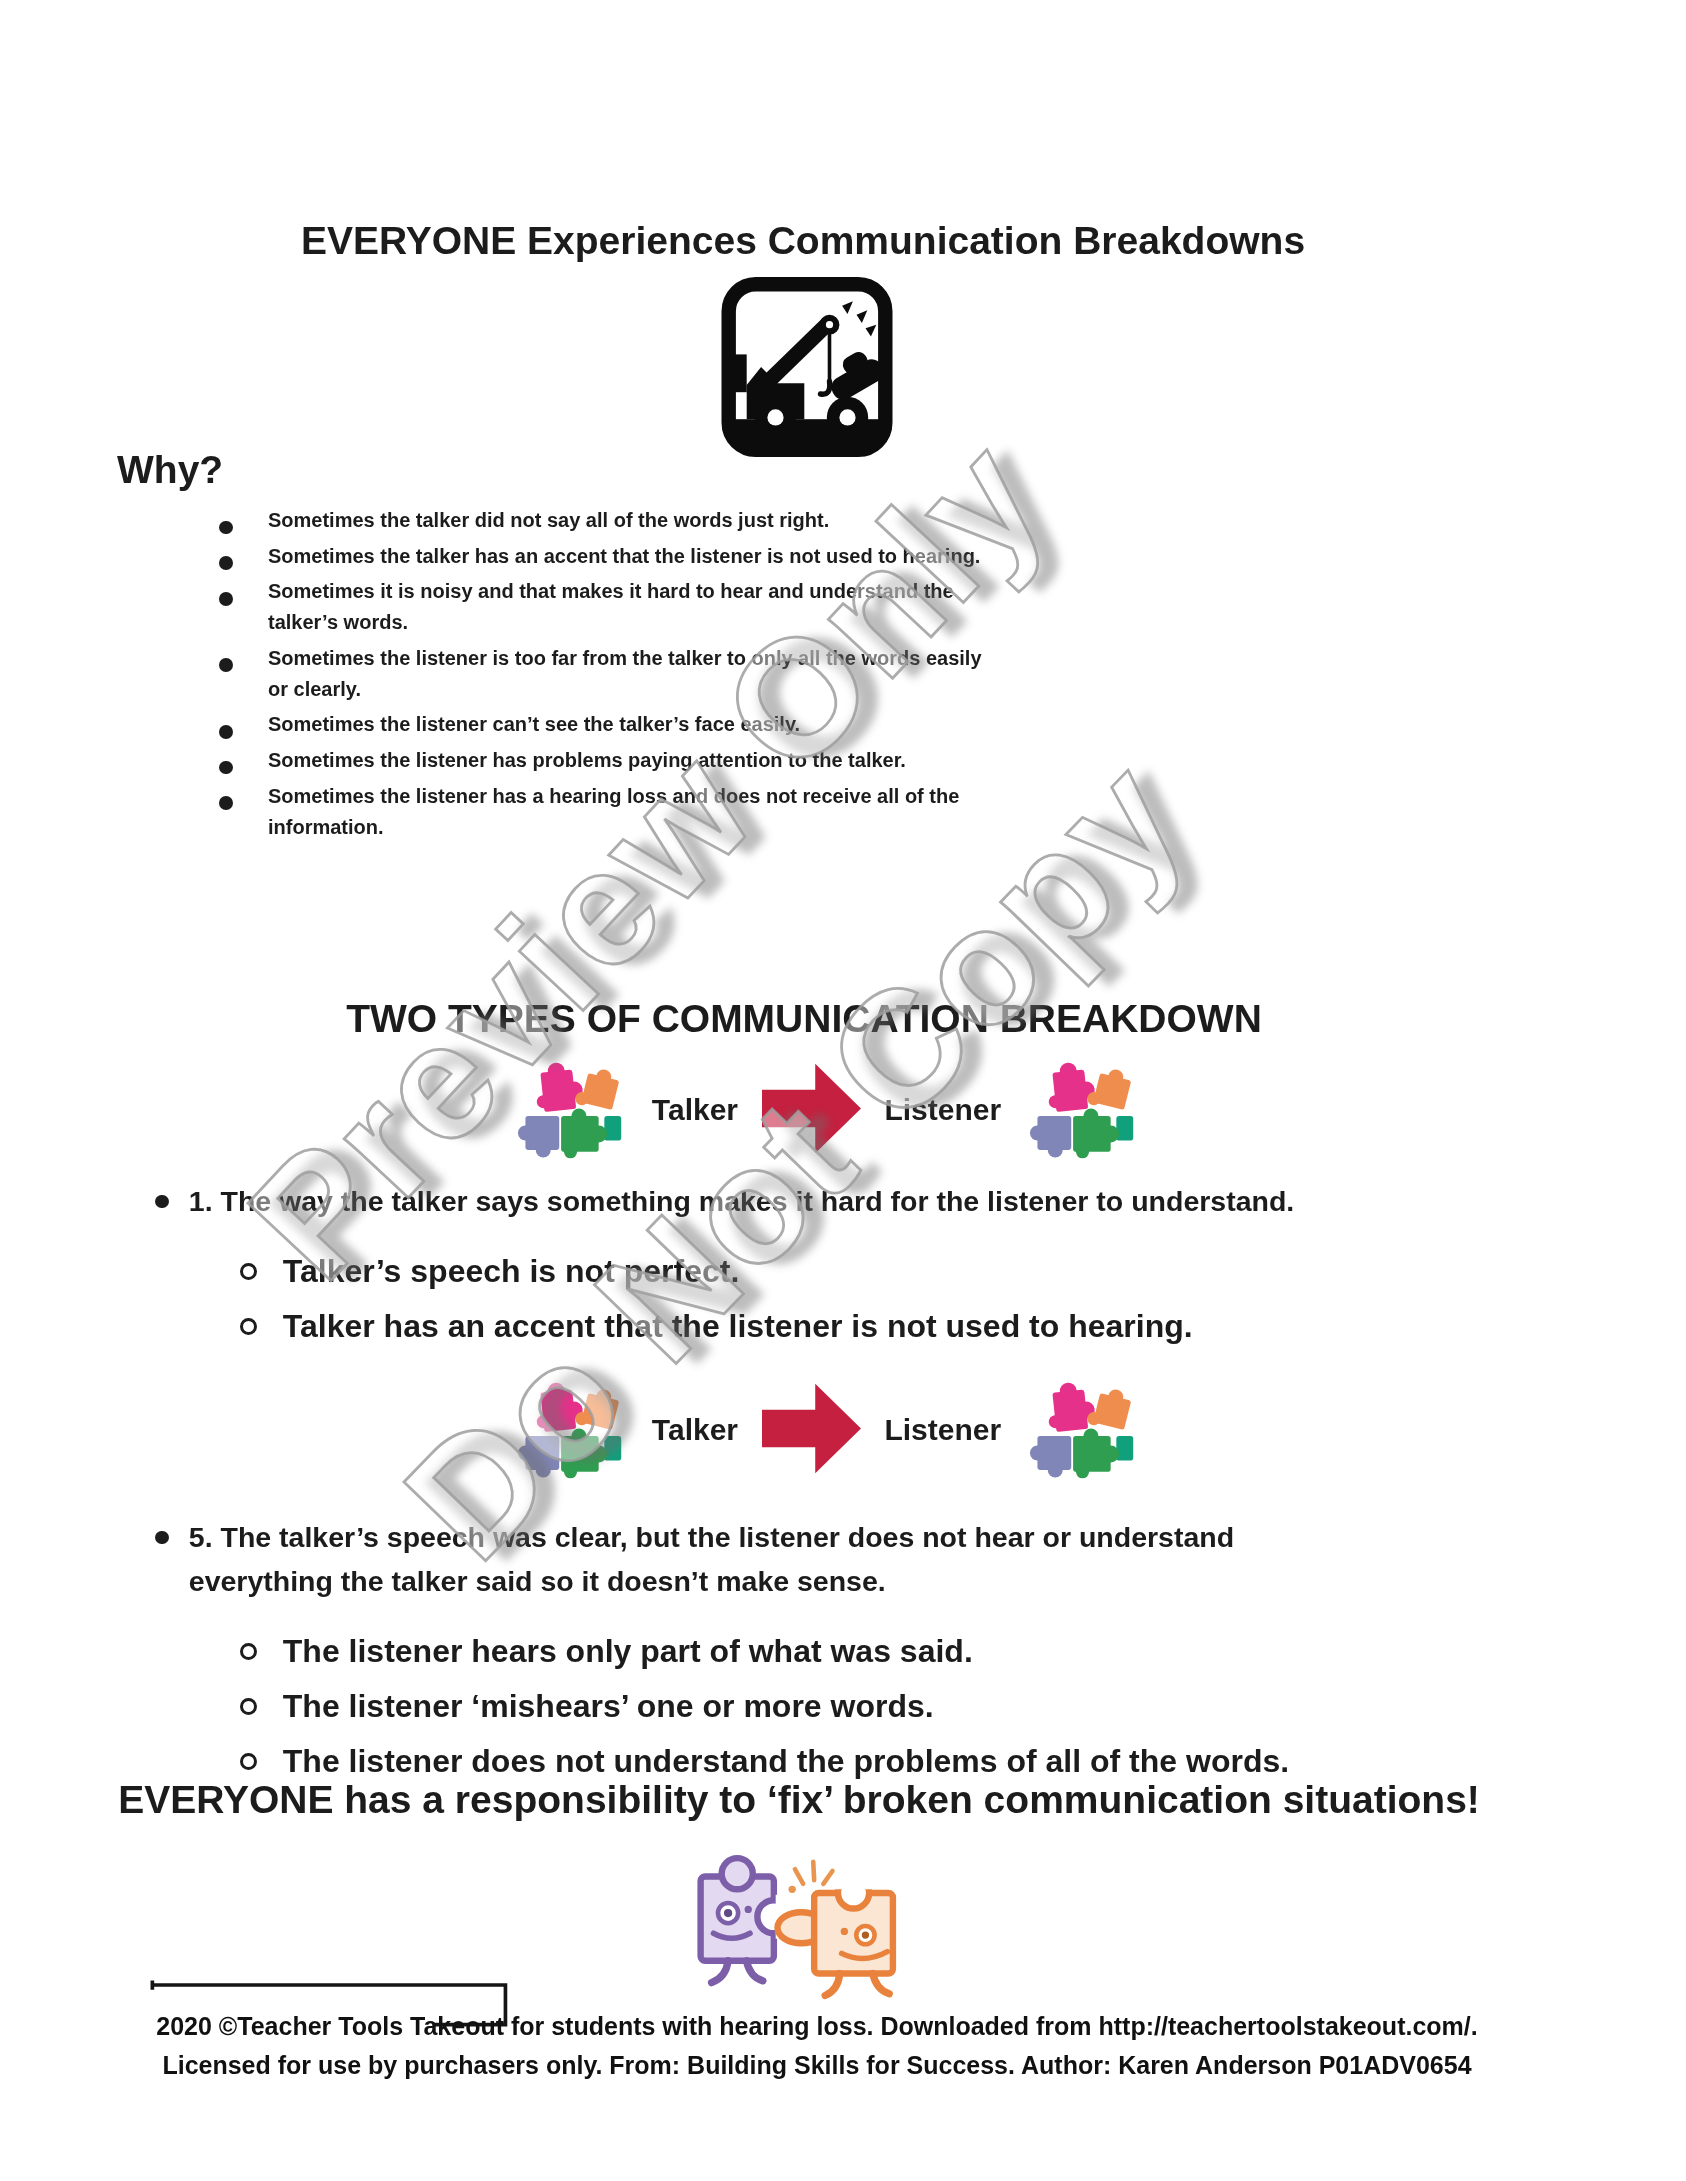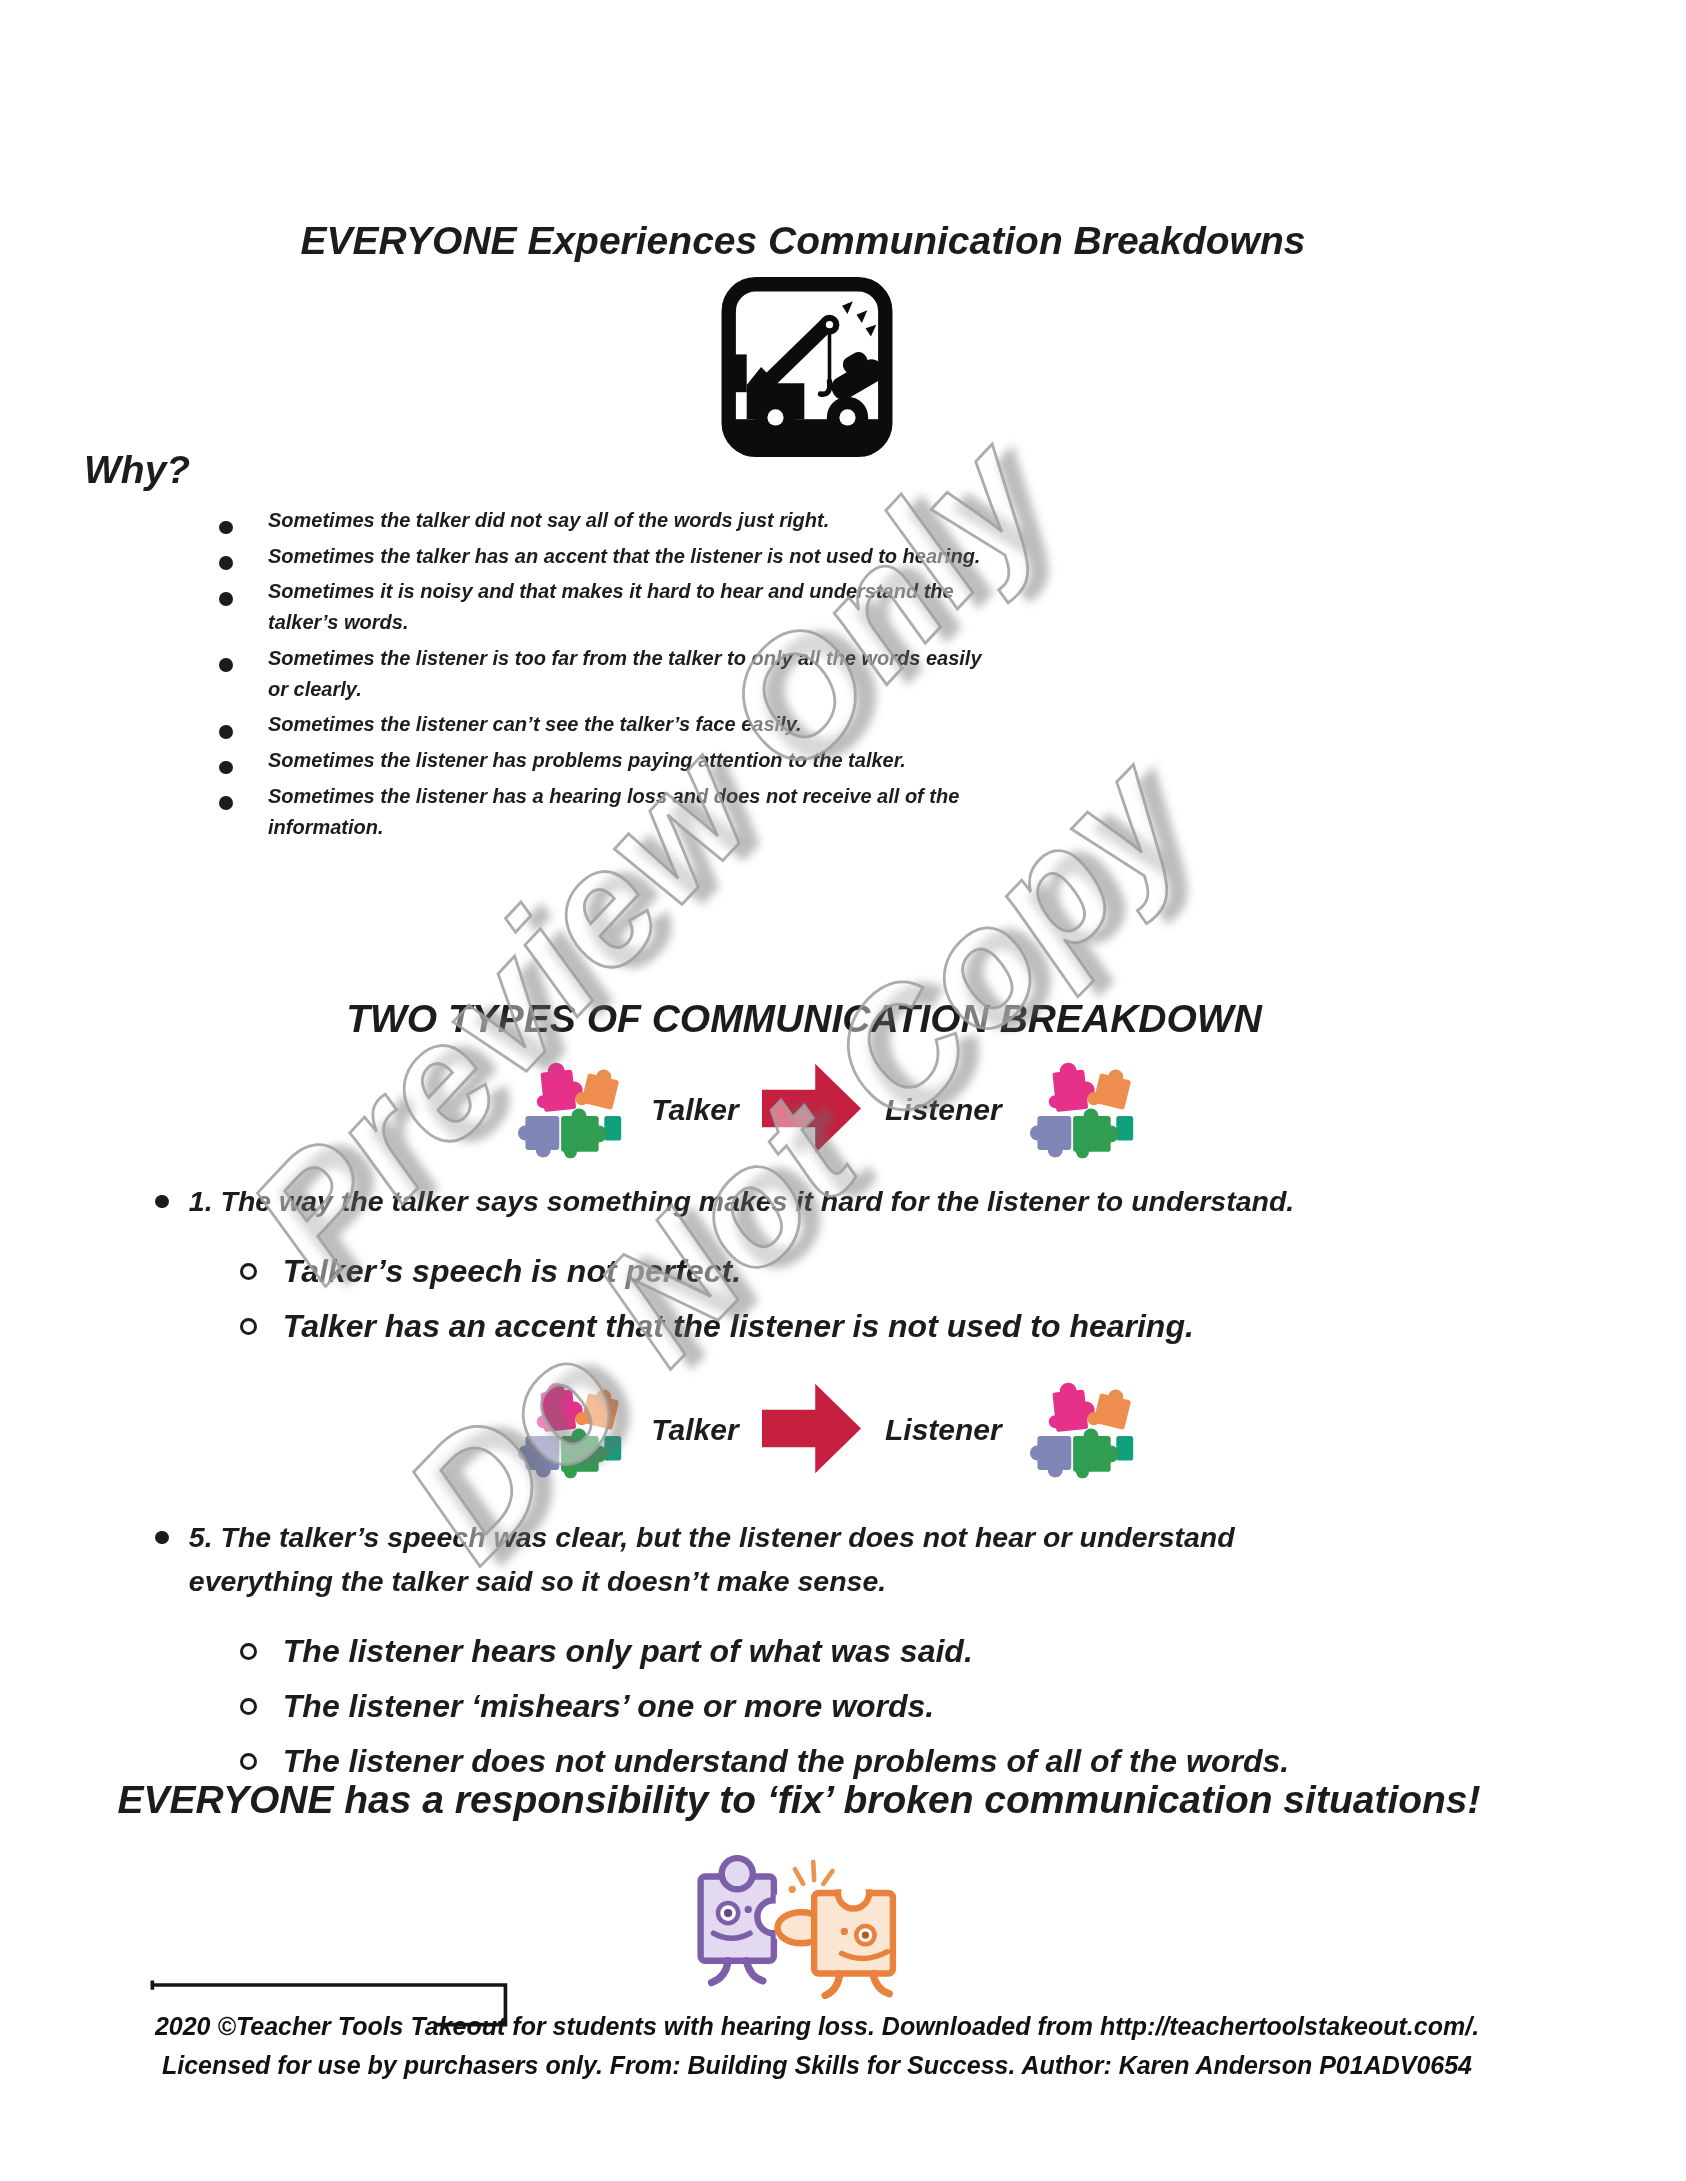--- a/index.html
+++ b/index.html
@@ -5,37 +5,36 @@
   * { margin:0; padding:0; box-sizing:border-box; }
   html,body { background:#888; }
   .page {
     position:relative;
     width:1686px; height:2182px;
     margin:0 auto;
     background:#ffffff;
     font-family:"Liberation Sans", sans-serif;
     color:#1c1c1c;
     overflow:hidden;
-    font-style:italic;
   }
   .abs { position:absolute; }
 
   
   .title {
     top:219px; left:-40px; width:1686px;
     text-align:center;
     font-size:39px; font-weight:700;
   }
 
   
   .truck-wrap { top:277px; left:720px; width:174px; height:180px; }
 
   
   .why-section { top:448px; left:0; width:1561px; }
-  .why-heading { margin-left:84px; font-size:39px; font-weight:700; }
+  .why-heading { margin-left:117px; font-size:39px; font-weight:700; }
   .why-list { list-style:none; margin-top:13px; width:1304px; }
   .why-list li {
     position:relative;
     padding-left:268px;
     font-size:20px; font-weight:600;
     line-height:1.55;
     margin-bottom:4.6px;
     white-space:pre-line;
   }
   .why-list li::before {

